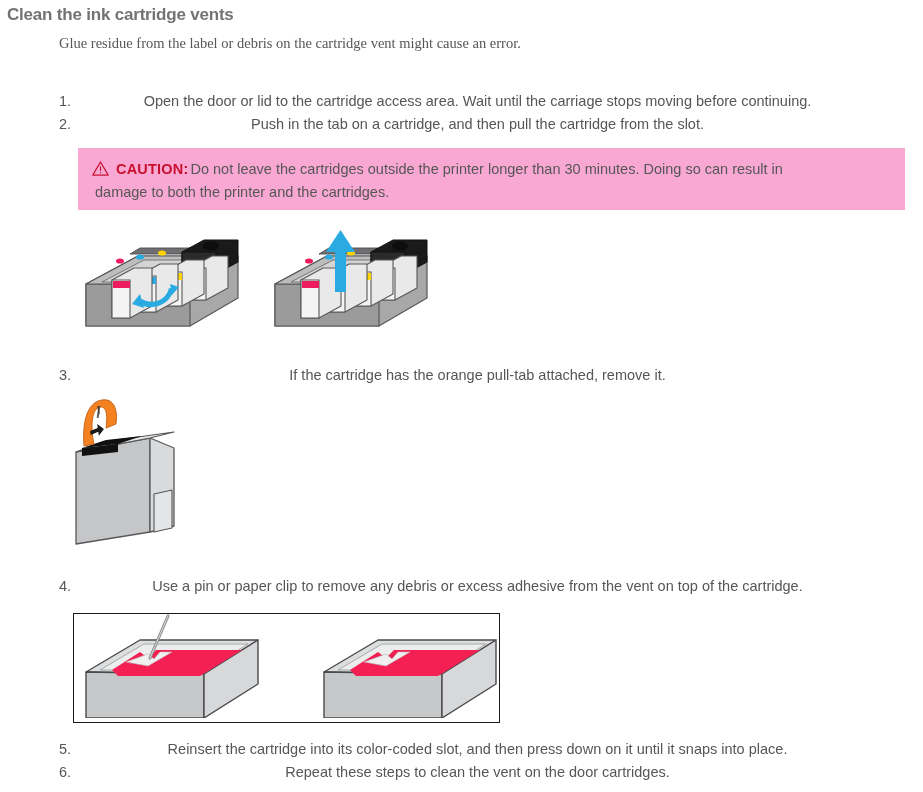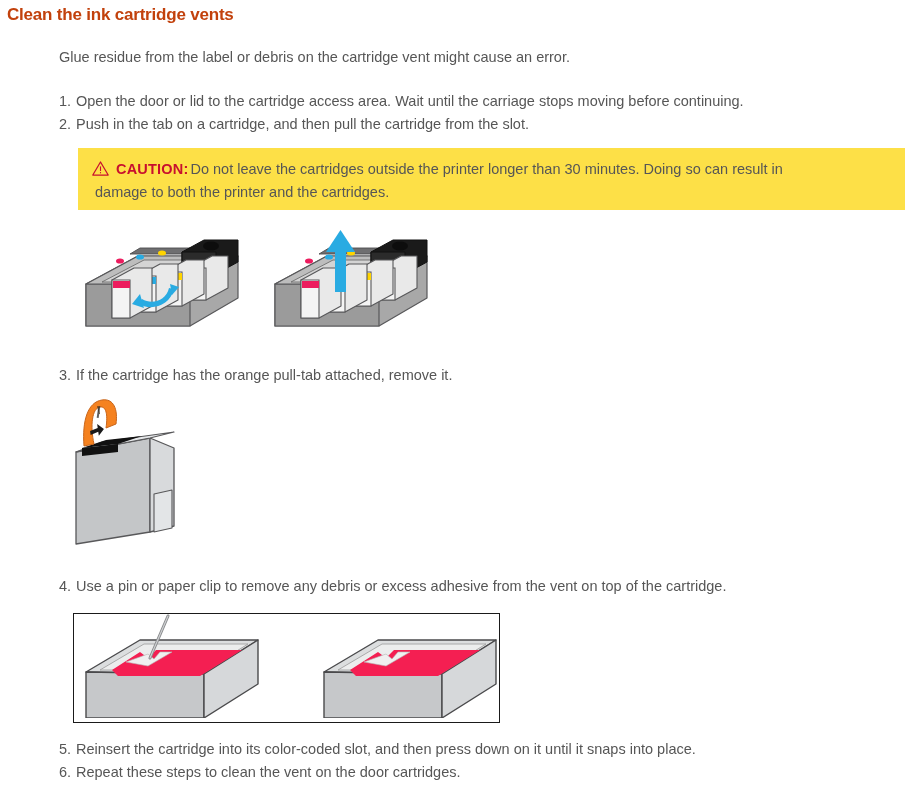--- a/index.html
+++ b/index.html
@@ -15,31 +15,32 @@
     overflow: hidden;
     position: relative;
   }
 
   .page-title {
     position: absolute;
     left: 7px;
     top: 5px;
     font-size: 17px;
     font-weight: bold;
-    color: #c2410c;
+    color: #737373;
     letter-spacing: -0.2px;
     text-align: center;
   }
 
   .intro {
     position: absolute;
     left: 59px;
-    top: 49px;
+    top: 35px;
     font-size: 14.5px;
     color: #565656;
+    font-family: Liberation Serif, serif;
   }
 
   .steps-a {
     position: absolute;
     left: 59px;
     top: 90px;
     width: 820px;
   }
   .steps-b {
     position: absolute;
@@ -66,30 +67,30 @@
     font-size: 14.5px;
     color: #565656;
     line-height: 23px;
   }
   .step-num {
     width: 17px;
     flex: 0 0 17px;
     text-align: left;
     color: #565656;
   }
-  .step-text { flex: 1 1 auto; }
+  .step-text { flex: 1 1 auto; text-align: center; }
 
   
   .caution-box {
     position: absolute;
     left: 78px;
     top: 148px;
     width: 827px;
     height: 62px;
-    background: #fde047;
+    background: #f9a8d4;
     box-sizing: border-box;
     padding: 11px 14px 0 14px;
   }
   .caution-line {
     font-size: 14.5px;
     line-height: 21px;
     color: #565656;
   }
   .warn-icon {
     display: inline-block;

